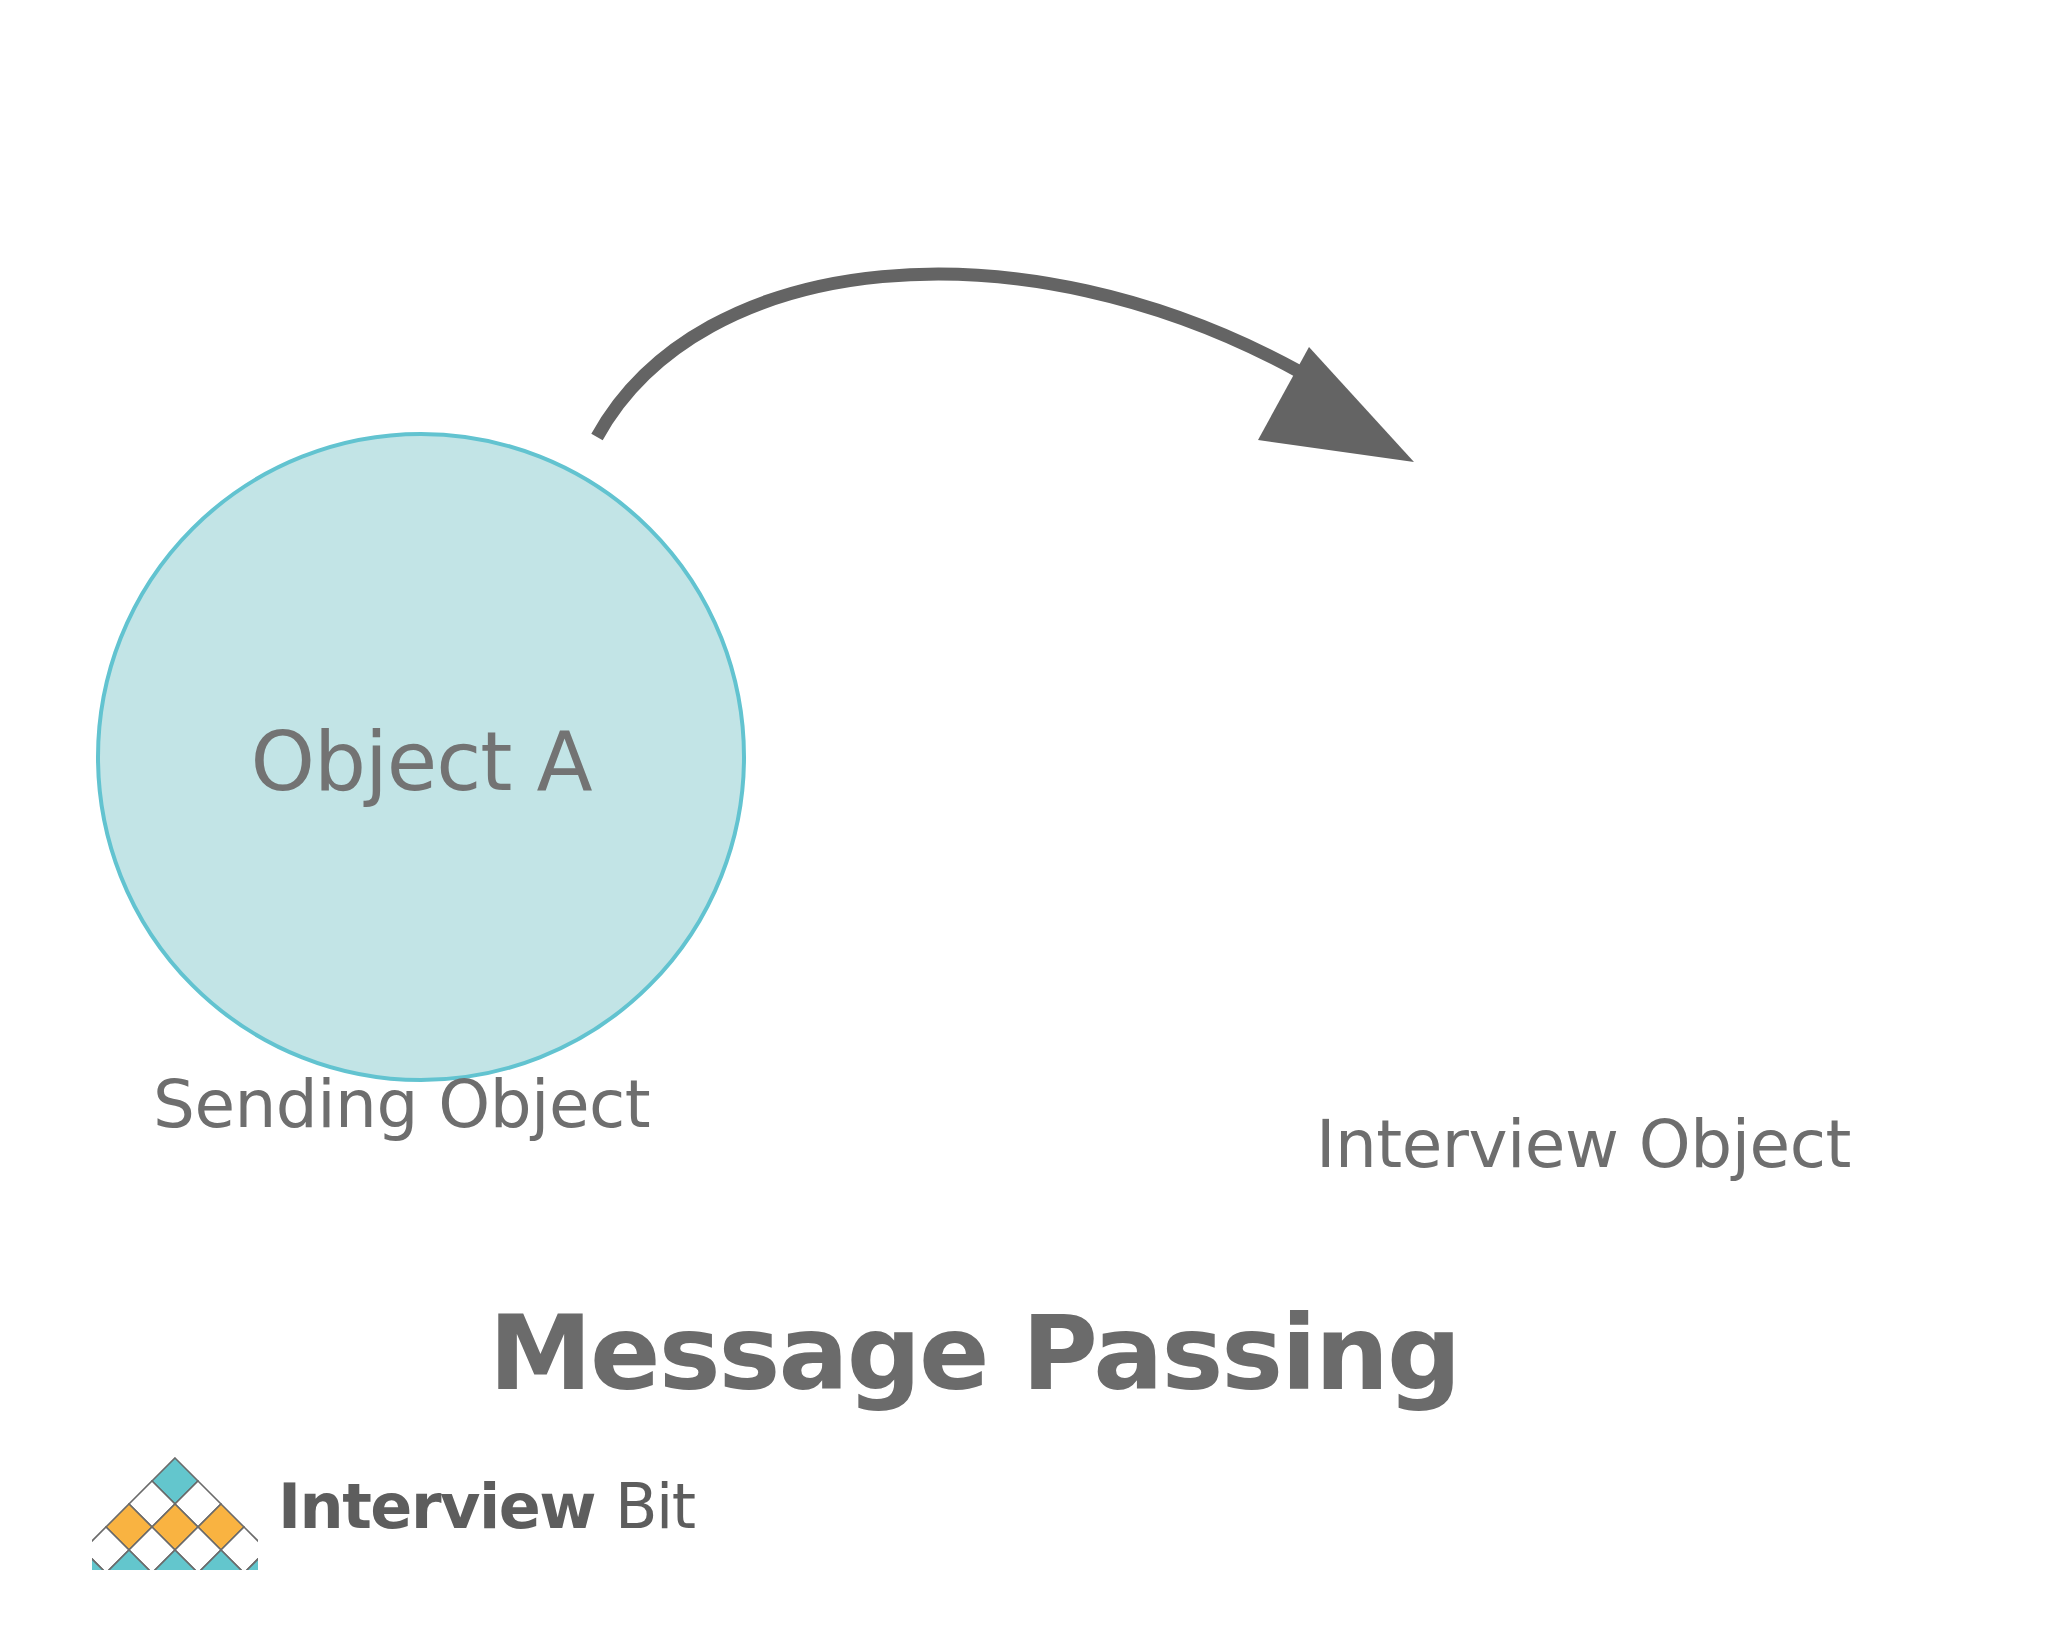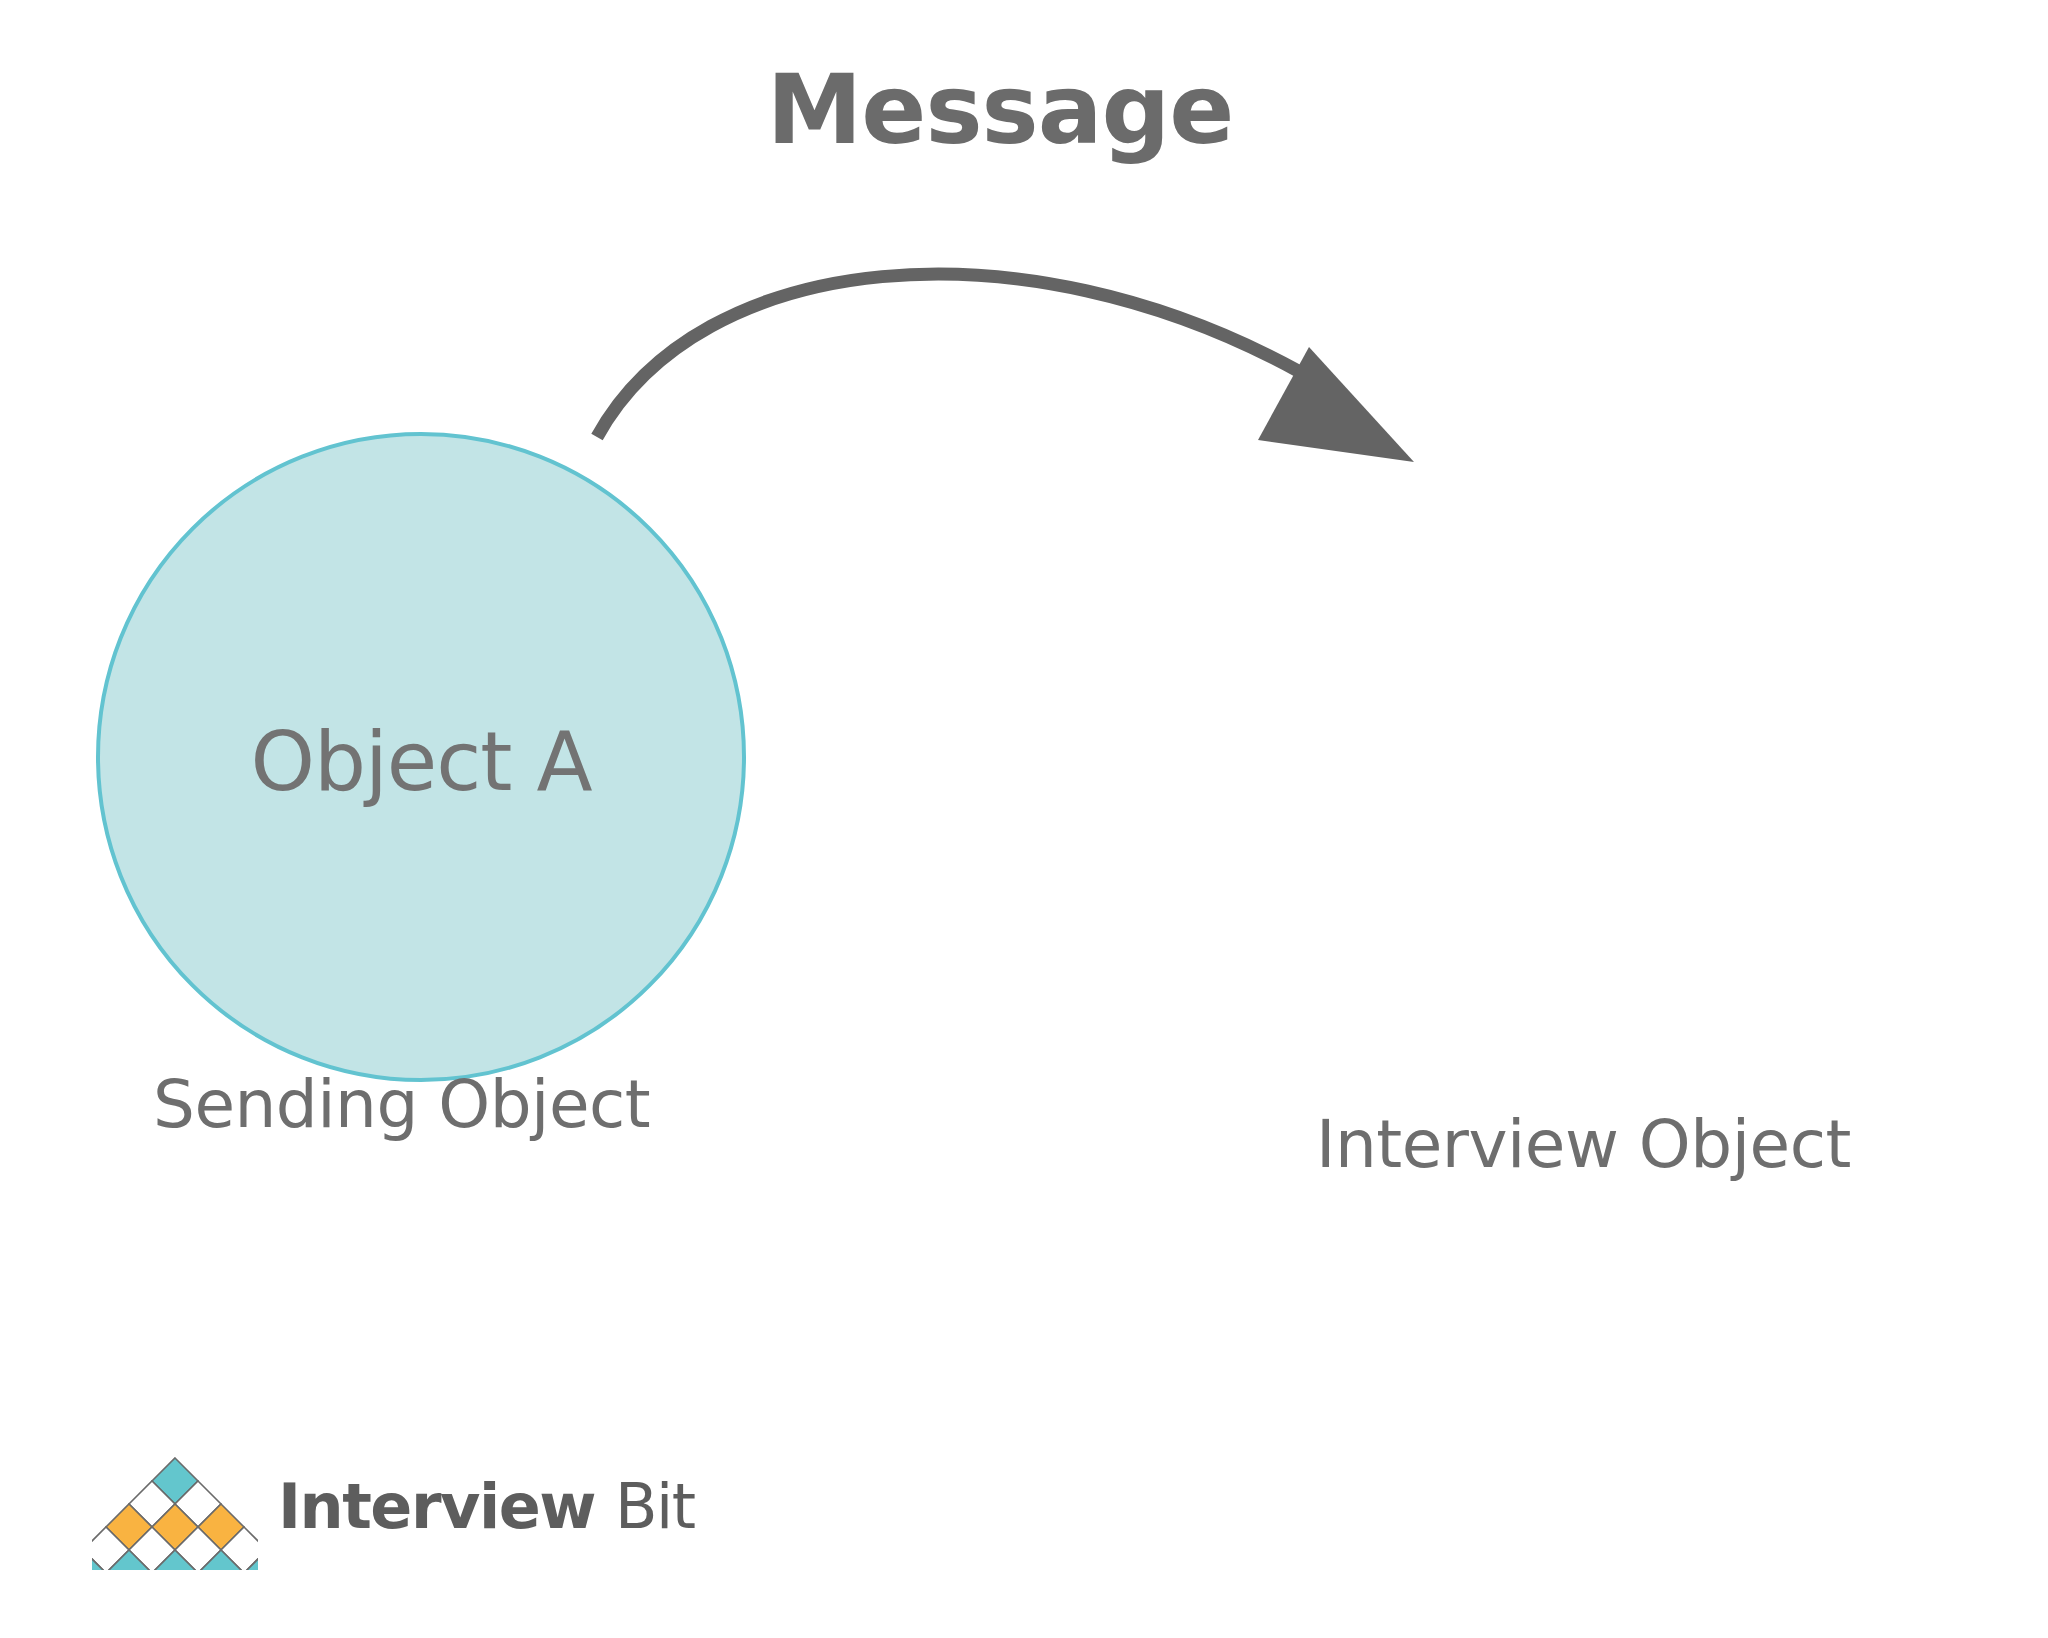--- a/index.html
+++ b/index.html
@@ -132,37 +132,37 @@
     top: -4px;
   }
   .logo-text .lt-bold { font-weight: bold; }
   .logo-text .lt-light { font-weight: normal; margin-left: 20px; }
 </style>
 </head>
 <body>
 
 <div id="canvas">
 
-  <div class="msg-title">
-    <span>Message</span>
-  </div>
 
   <svg class="arrow-layer" viewBox="0 0 2048 1638">
     <path d="M 597 437 C 700 250 1020 218 1300 372" fill="none" stroke="#646464" stroke-width="13" stroke-linecap="butt"></path>
     <polygon points="1258,440 1414,462 1309,347" fill="#646464"></polygon>
   </svg>
 
   <div class="node node-a">
     <span class="node-label">Object A</span>
   </div>
 
 
   <div class="caption caption-left">Sending Object</div>
   <div class="caption caption-right">Interview Object</div>
 
+  <div class="main-heading">
+    <span>Message Passing</span>
+  </div>
 
   <div class="logo">
     <svg class="logo-mark" viewBox="0 0 166 118">
       <g id="pyramid-group" stroke="#6b6b6b" stroke-width="1.6" stroke-linejoin="miter">
           <polygon points="83,6 106,29 83,52 60,29" fill="#63c6cd"></polygon>
           <polygon points="60,29 83,52 60,75 37,52" fill="#ffffff"></polygon>
           <polygon points="106,29 129,52 106,75 83,52" fill="#ffffff"></polygon>
           <polygon points="37,52 60,75 37,98 14,75" fill="#f9b341"></polygon>
           <polygon points="83,52 106,75 83,98 60,75" fill="#f9b341"></polygon>
           <polygon points="129,52 152,75 129,98 106,75" fill="#f9b341"></polygon>

